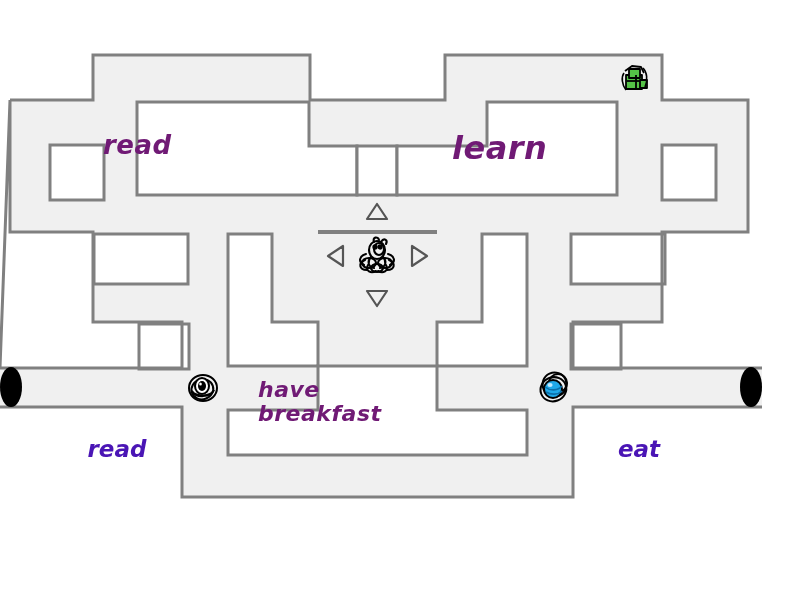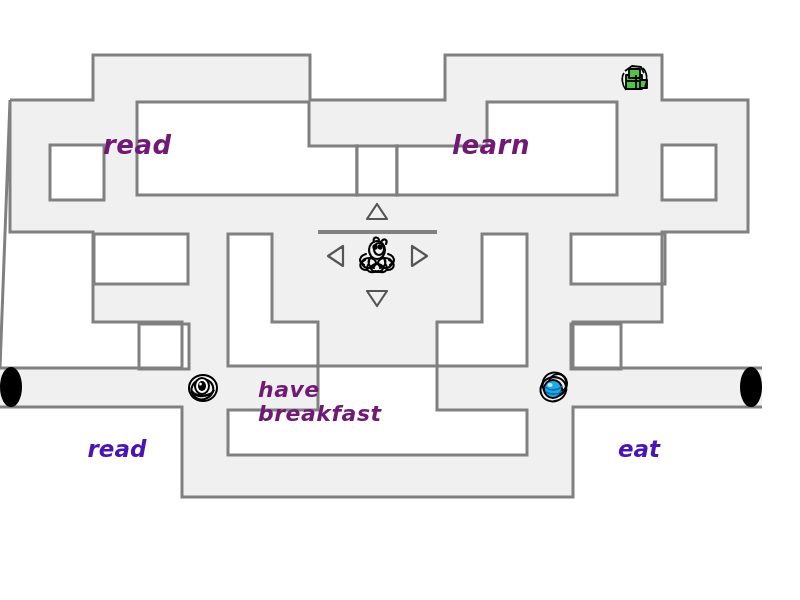--- a/index.html
+++ b/index.html
@@ -168,21 +168,21 @@
       <circle cx="-1" cy="1" r="9" fill="#1fa8e8" stroke="#000000" stroke-width="2"></circle>
       <path d="M -9,-1 C -4,3 4,3 8,-2" fill="none" stroke="#0d6fa8" stroke-width="1.6"></path>
       <path d="M -8,4 C -3,7 4,7 8,3" fill="none" stroke="#0d6fa8" stroke-width="1.6"></path>
       <ellipse cx="-4" cy="-3" rx="2.6" ry="2" fill="#bfe9ff"></ellipse>
     </g>
 
   </svg>
 
   <div class="room-label" style="left:0;top:0;width:200px;transform:translate(103px,131px);font-size:26px;">read</div>
 
-  <div class="room-label" style="left:0;top:0;width:200px;transform:translate(452px,131px);font-size:26px;">learn</div>
+  <div class="room-label" style="left:0;top:0;width:200px;transform:translate(452px,131px);font-size:32px;">learn</div>
 
   <div class="room-label" style="left:0;top:0;width:240px;transform:translate(258px,378px);font-size:22px;">have
 breakfast</div>
 
   <div class="goal-label" style="left:0;top:0;width:160px;transform:translate(37px,436px);font-size:23px;">read</div>
 
   <div class="goal-label" style="left:0;top:0;width:160px;transform:translate(559px,436px);font-size:23px;">eat</div>
 
 </div>
 

